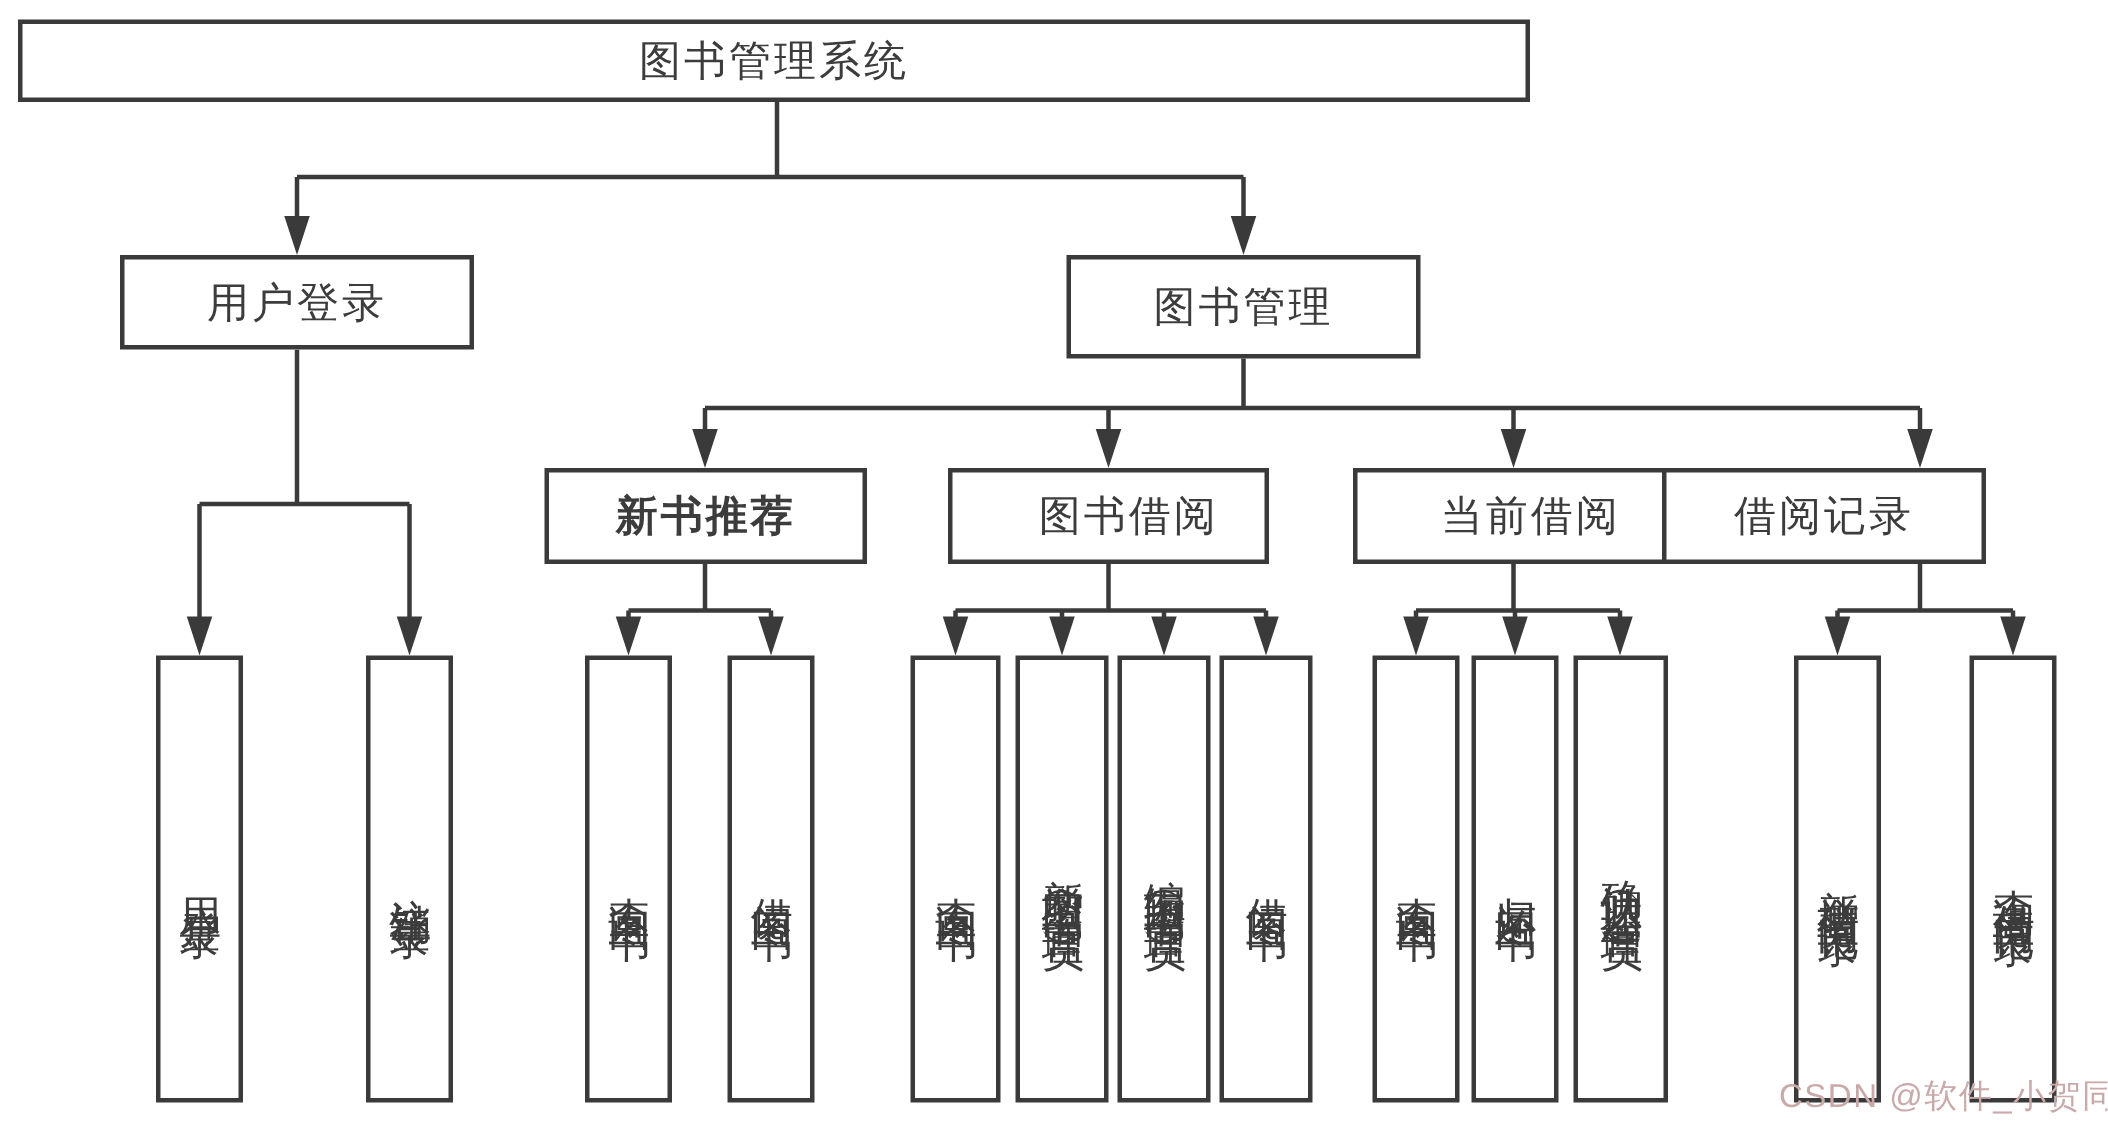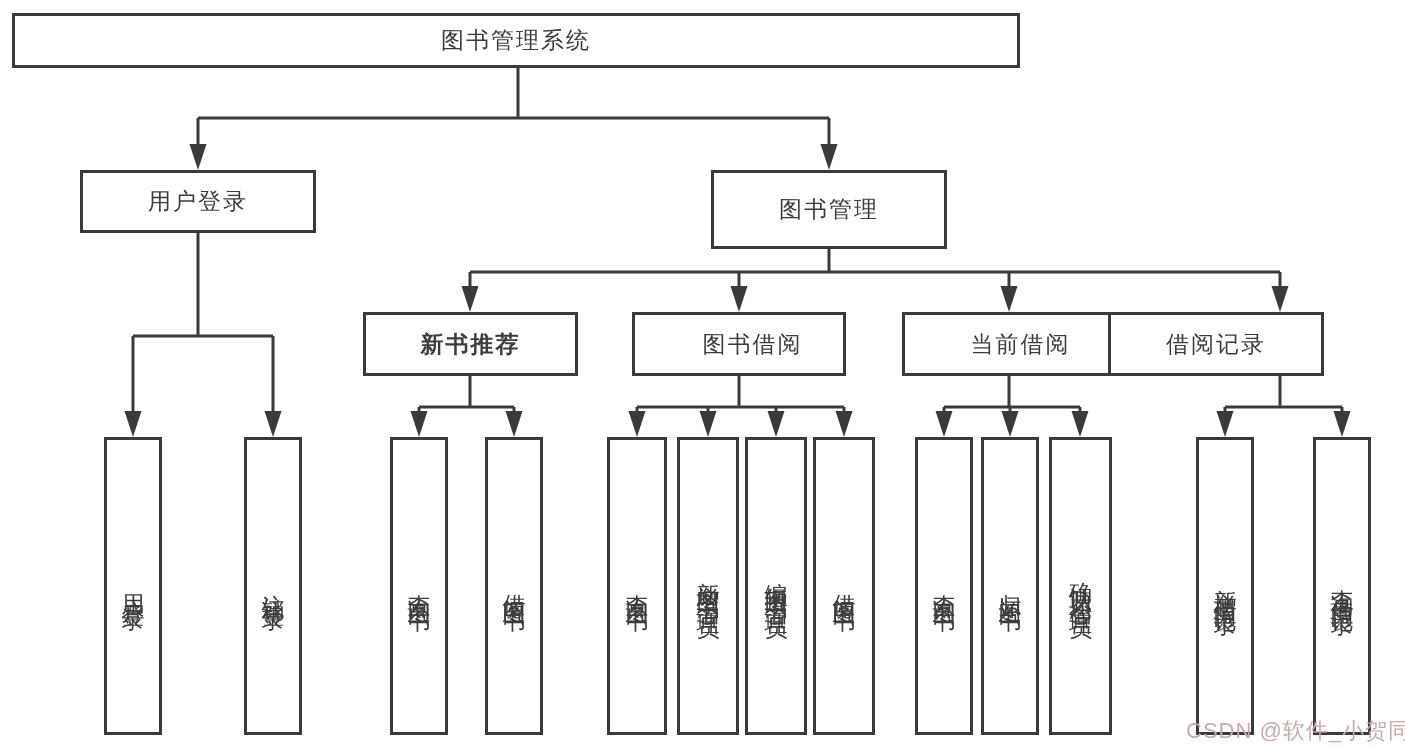--- a/index.html
+++ b/index.html
@@ -7,21 +7,21 @@
     width:1405px;height:747px;position:relative;overflow:hidden;
     background:#ffffff;
     font-family:"Liberation Sans","DejaVu Sans",sans-serif;
   }
   #stage{position:absolute;left:0;top:0;width:1405px;height:747px;}
   svg.connectors{position:absolute;left:0;top:0;z-index:1;}
   .node{
     position:absolute;box-sizing:border-box;background:#ffffff;
     border:3px solid #3a3a3a;color:#3c3c3c;
     display:flex;align-items:center;justify-content:center;
-    font-size:23px;z-index:2;
+    font-size:28px;z-index:2;
   }
   .leaf span{
     writing-mode:vertical-rl;letter-spacing:5px;line-height:1;
     white-space:nowrap;
   }
   .hnode span{letter-spacing:2px;white-space:nowrap;}
   .watermark{
     position:absolute;z-index:5;left:1186px;top:716px;
     font-size:22px;color:#c9a9a9;letter-spacing:1px;white-space:nowrap;
   }
@@ -100,21 +100,21 @@
     </g>
   </svg>
 
   <div class="node hnode" style="left:12px;top:13px;width:1008px;height:55px;">
     <span>图书管理系统</span>
   </div>
 
   <div class="node hnode" style="left:80px;top:170px;width:236px;height:63px;">
     <span>用户登录</span>
   </div>
-  <div class="node hnode" style="left:711px;top:170px;width:236px;height:79px;">
+  <div class="node hnode" style="left:711px;top:170px;width:236px;height:69px;">
     <span>图书管理</span>
   </div>
 
   <div class="node hnode" style="left:363px;top:312px;width:215px;height:64px;font-weight:bold;">
     <span>新书推荐</span>
   </div>
   <div class="node hnode" style="left:632px;top:312px;width:214px;height:64px;padding-left:27px;">
     <span>图书借阅</span>
   </div>
   <div class="node hnode" style="left:902px;top:312px;width:237px;height:64px;">

